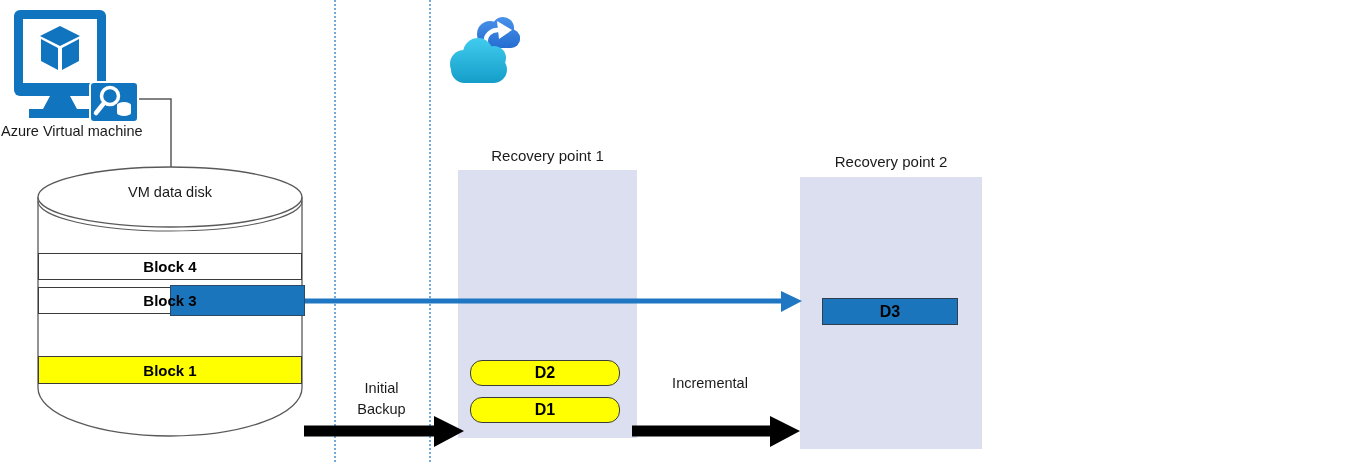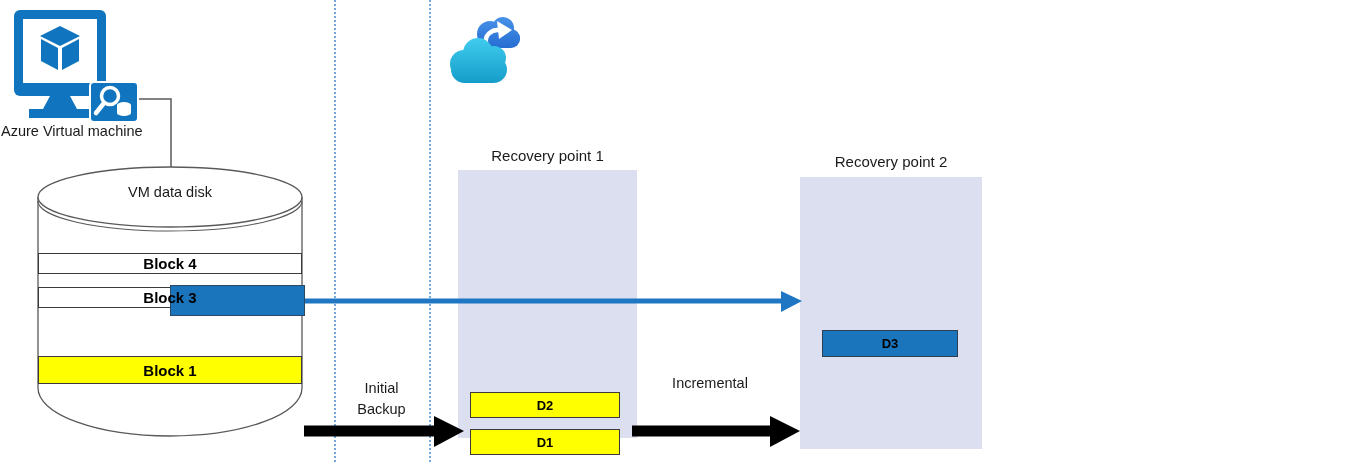--- a/index.html
+++ b/index.html
@@ -19,32 +19,32 @@
   .dotline{position:absolute;top:0;height:462px;width:0;border-left:2px dotted var(--dotted);opacity:.85;z-index:1;}
 
   
   .rpbox{position:absolute;background:var(--lavender);z-index:2;}
   .rptitle{position:absolute;text-align:center;font-size:15px;color:var(--ink);z-index:5;}
 
   
   .lineart{position:absolute;left:0;top:0;z-index:3;pointer-events:none;}
 
   
-  .block{position:absolute;left:38px;width:264px;height:21px;border:1.5px solid #3b3b3b;
+  .block{position:absolute;left:38px;width:264px;height:27px;border:1.5px solid #3b3b3b;
          display:flex;align-items:center;justify-content:center;z-index:4;}
   .block .lbl{position:relative;z-index:2;font-weight:bold;font-size:15px;color:#000;}
   .block--white{background:#fff;}
   .block--yellow{background:var(--yellow);}
   .chg-overlay{position:absolute;left:131px;top:-3.5px;width:135px;height:31px;
                background:var(--block-blue);border:1px solid #2a4a66;z-index:1;}
 
   
   .dbox{position:absolute;height:26px;border:1.5px solid #3b3b3b;display:flex;align-items:center;justify-content:center;
-        font-weight:bold;font-size:13px;color:#000;z-index:4;margin-top:32px;}
-  .dbox--yellow{background:var(--yellow);}
+        font-weight:bold;font-size:16px;color:#000;z-index:4;}
+  .dbox--yellow{background:var(--yellow);border-radius:12px;}
   .dbox--blue{background:var(--block-blue);border-color:#2f3f4f;}
 
   
   .disk-title{position:absolute;left:38px;width:264px;top:184px;text-align:center;font-size:14.5px;color:var(--ink);z-index:4;}
   .vm-label{position:absolute;left:1px;top:123px;font-size:14.5px;color:var(--ink);z-index:5;white-space:nowrap;}
   .flow-label{position:absolute;text-align:center;font-size:14.5px;color:var(--ink);line-height:21px;z-index:5;}
   .icon{position:absolute;z-index:5;}
 </style>
 </head>
 <body>

